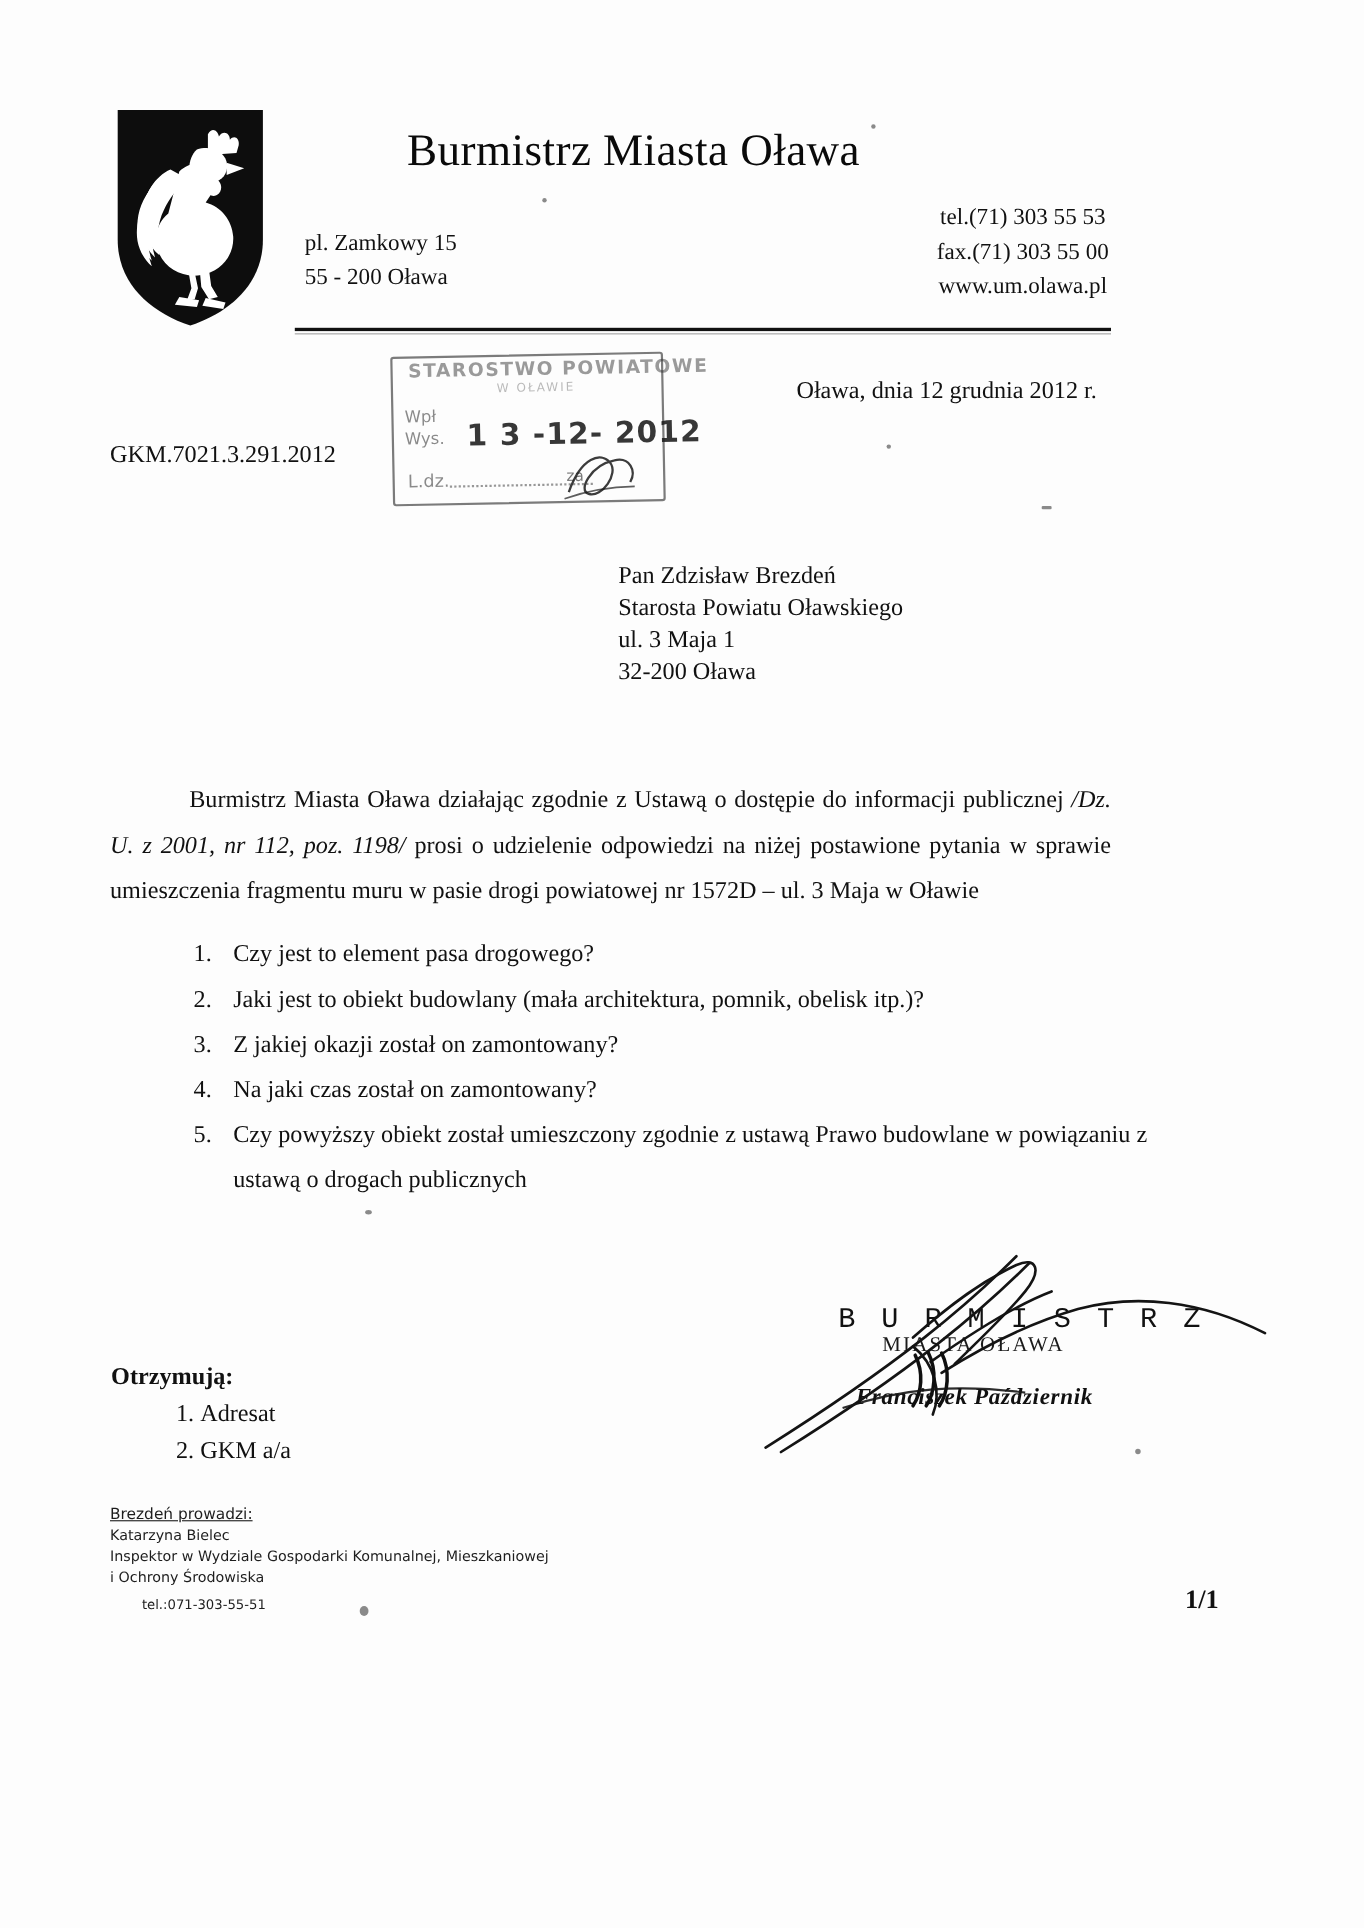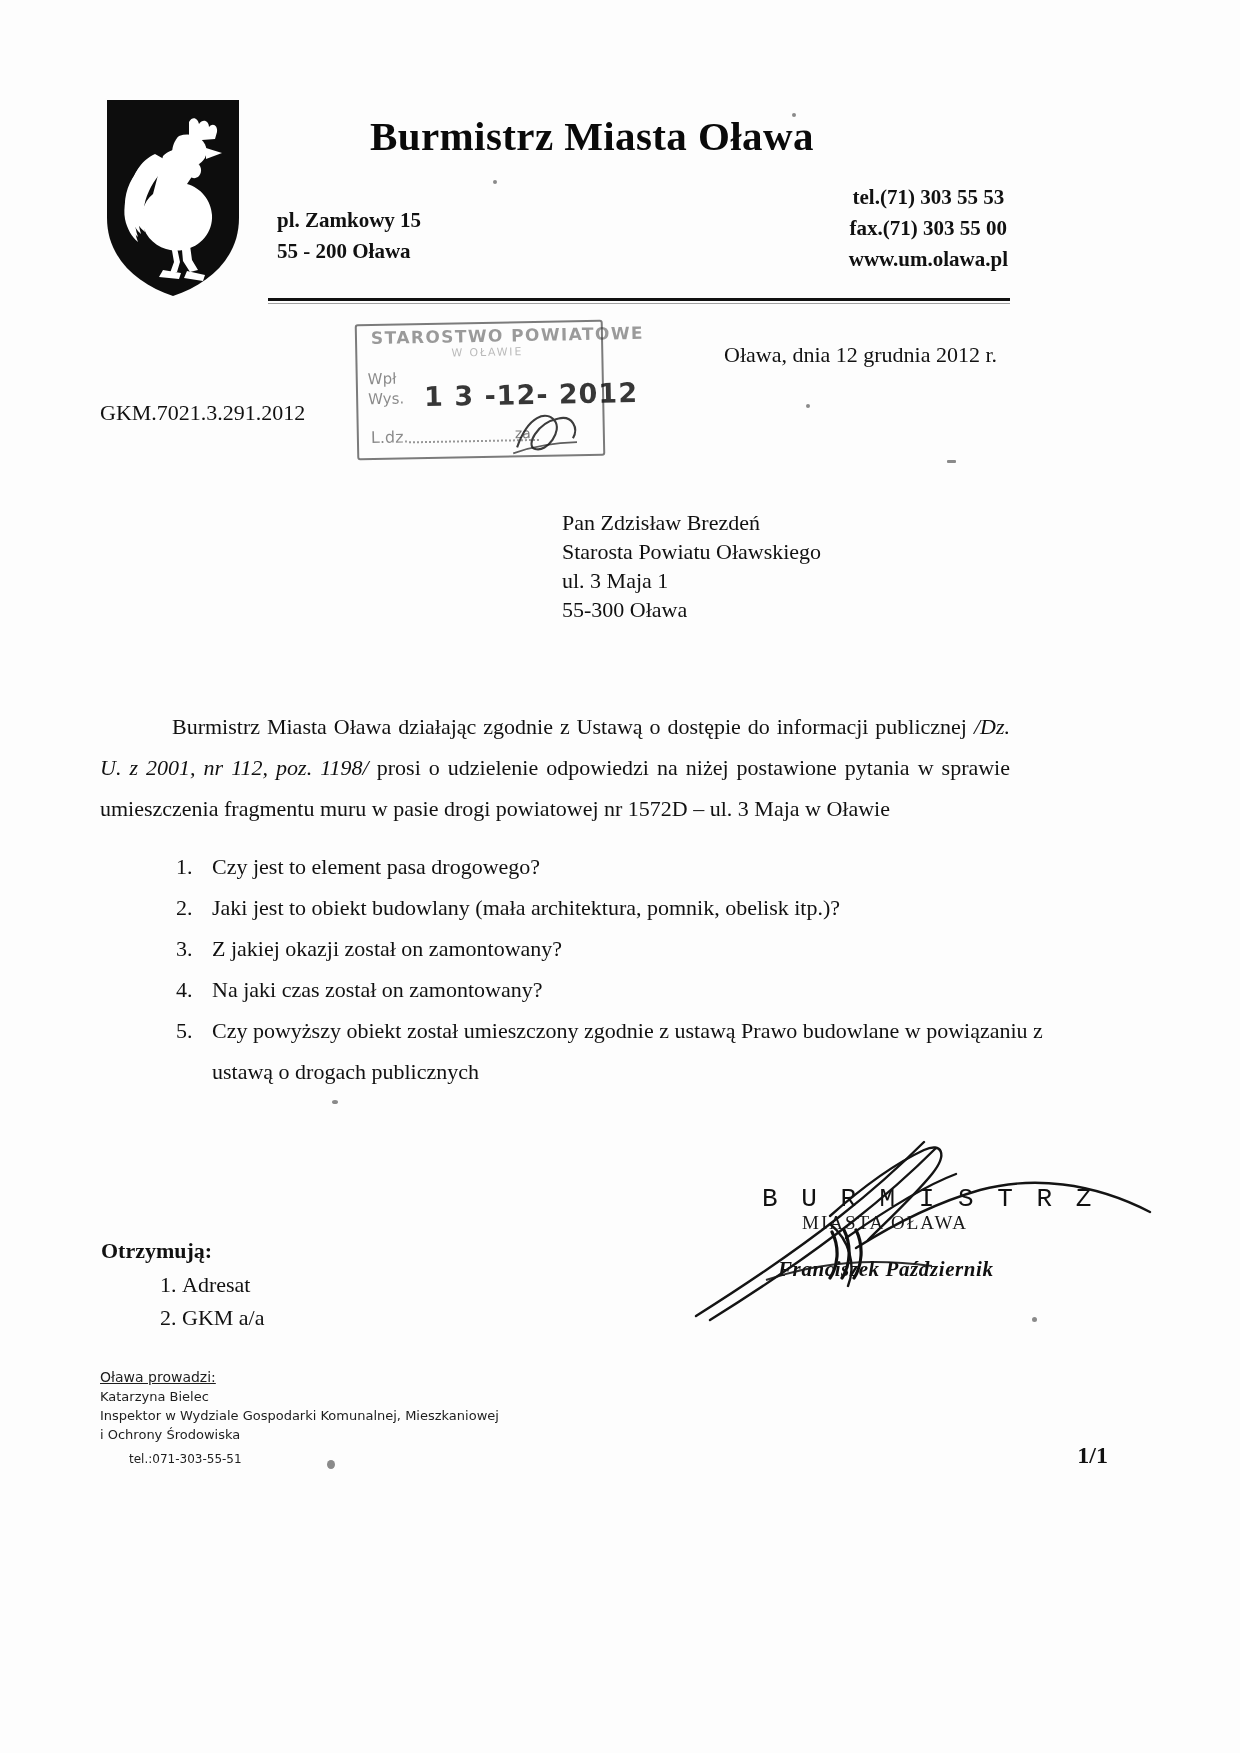--- a/index.html
+++ b/index.html
@@ -16,21 +16,20 @@
     color: #111111;
     overflow: hidden;
   }
 
   
   .letterhead {
     position: absolute;
     left: 0; top: 0;
     width: 1240px;
     height: 300px;
-    font-weight: bold;
   }
   .crest {
     position: absolute;
     left: 103px;
     top: 98px;
     width: 140px;
     height: 200px;
   }
   .crest svg { display: block; }
 
@@ -386,21 +385,21 @@
     <svg class="stamp-scribble" viewBox="0 0 80 56">
       <path d="M10 40 C22 8 40 4 48 14 C56 24 40 46 28 42 C18 39 30 16 52 12 C66 9 72 22 66 32" fill="none" stroke="#1a1a1a" stroke-width="2.1" opacity=".85"></path>
       <path d="M6 46 C24 40 44 36 70 36" fill="none" stroke="#1a1a1a" stroke-width="1.6" opacity=".7"></path>
     </svg>
   </div>
 
   <div class="addressee">
     <div>Pan Zdzisław Brezdeń</div>
     <div>Starosta Powiatu Oławskiego</div>
     <div>ul. 3 Maja 1</div>
-    <div>55-300 Oława</div>
+    <div>32-200 Oława</div>
   </div>
 
   <div class="body-text">
     <p>
       <span>Burmistrz Miasta Oława działając zgodnie z Ustawą o dostępie do informacji publicznej </span><em>/Dz. U. z 2001, nr 112, poz. 1198/</em><span> prosi o udzielenie odpowiedzi na niżej postawione pytania w sprawie umieszczenia fragmentu muru w pasie drogi powiatowej nr 1572D – ul. 3 Maja w Oławie</span>
     </p>
   </div>
 
   <ol class="q-list">
     <li>Czy jest to element pasa drogowego?</li>
@@ -432,21 +431,21 @@
     </svg>
   </div>
 
   <div class="recip-title">Otrzymują:</div>
   <ol class="recip-list">
     <li>Adresat</li>
     <li>GKM a/a</li>
   </ol>
 
   <div class="footer">
-    <div class="f-lead">Oława prowadzi:</div>
+    <div class="f-lead">Brezdeń prowadzi:</div>
     <div>Katarzyna Bielec</div>
     <div>Inspektor w Wydziale Gospodarki Komunalnej, Mieszkaniowej</div>
     <div>i Ochrony Środowiska</div>
     <div class="f-tel">tel.:071-303-55-51</div>
   </div>
 
   <div class="page-num">1/1</div>
 
   <div class="speck" style="left:493px;top:180px;width:4px;height:4px;"></div>
   <div class="speck" style="left:806px;top:404px;width:4px;height:4px;"></div>

